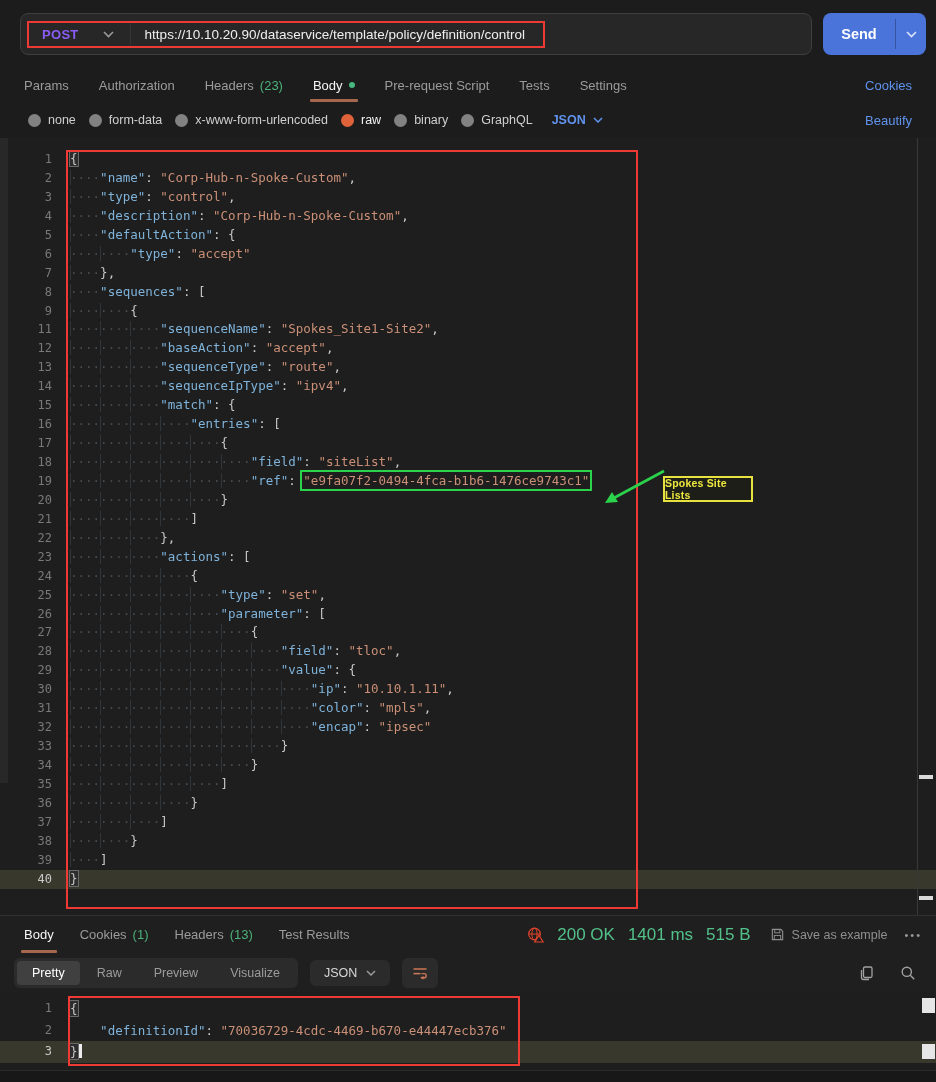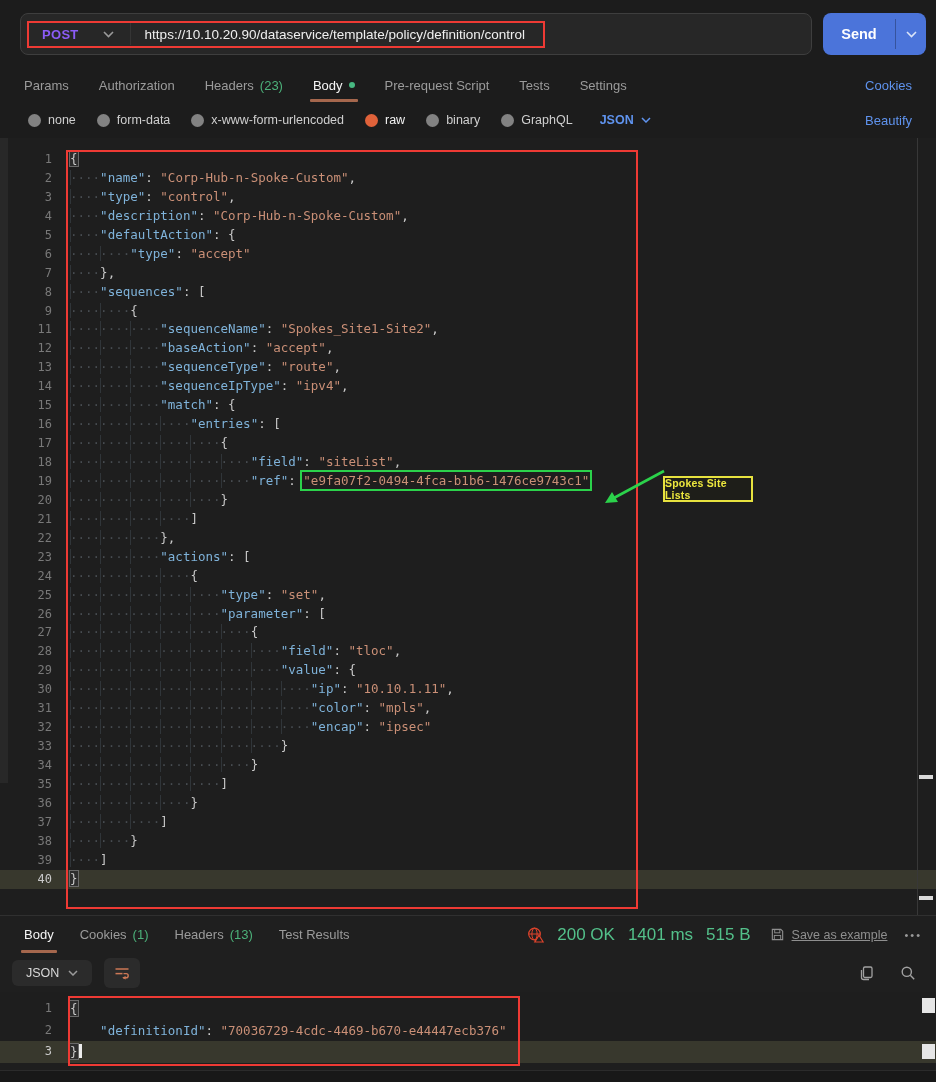--- a/index.html
+++ b/index.html
@@ -30,21 +30,21 @@
   
   .reqtabs { position:absolute; left:0; top:68px; width:936px; height:34px; background:#1c1c1c; display:flex; align-items:center; padding-left:24px; gap:30px; }
   .rtab { position:relative; height:100%; display:flex; align-items:center; gap:6px; font-size:13px; color:#9b9b9b; cursor:pointer; }
   .rtab .cnt { color:#4cb17a; }
   .rtab.active { color:#f5f5f5; }
   .rtab .dot { width:6px; height:6px; border-radius:50%; background:#47b881; }
   .rtab.active .under { position:absolute; left:-3px; right:-3px; bottom:0; height:3px; background:#a5674d; border-radius:1px; }
   .cookies-link { position:absolute; right:24px; top:0; height:34px; display:flex; align-items:center; color:#5f93ee; font-size:13px; cursor:pointer; }
 
   
-  .modesrow { position:absolute; left:0; top:102px; width:936px; height:36px; background:#1c1c1c; display:flex; align-items:center; padding-left:28px; gap:21px; }
+  .modesrow { position:absolute; left:0; top:102px; width:936px; height:36px; background:#1c1c1c; display:flex; align-items:center; padding-left:28px; gap:13px; }
   .mode { display:flex; align-items:center; gap:7px; font-size:12.5px; color:#cfcfcf; cursor:pointer; }
   .radio { width:13px; height:13px; border-radius:50%; background:#828282; }
   .mode.sel .radio { background:#e0623a; }
   .mode.sel { color:#f2f2f2; }
   .fmt-select { display:flex; align-items:center; gap:7px; margin-left:6px; color:#5f93ee; font-size:12.5px; font-weight:bold; cursor:pointer; }
   .beautify { margin-left:auto; margin-right:24px; color:#5f93ee; font-size:13px; cursor:pointer; }
 
   
   .editor { position:absolute; left:0; width:936px; background:#1e1e1e; font-family:"DejaVu Sans Mono", monospace; }
   .editor.req { top:138px; height:777px; padding-top:12px; }
@@ -76,21 +76,21 @@
     border:2px solid #e7e23f; color:#eee83e; background:rgba(30,30,10,.25);
     font-size:10.5px; font-weight:bold; display:flex; align-items:center; justify-content:center;
     letter-spacing:.2px;
   }
 
   
   .resptabs { position:absolute; left:0; top:915px; width:936px; height:38px; background:#1f1f1f; border-top:1px solid #303030; display:flex; align-items:center; padding-left:24px; gap:26px; }
   .resptabs .rtab { font-size:13px; }
   .status-group { position:absolute; right:14px; top:0; height:100%; display:flex; align-items:center; gap:13px; }
   .stat { color:#53c08a; font-size:17px; }
-  .save-group { display:flex; align-items:center; gap:7px; color:#8f8f8f; font-size:12.5px; margin-left:6px; cursor:pointer;text-decoration:underline; }
+  .save-group { display:flex; align-items:center; gap:7px; color:#8f8f8f; font-size:12.5px; margin-left:6px; cursor:pointer; }
   .more-dots { color:#9a9a9a; font-size:11px; letter-spacing:2px; margin-left:4px; cursor:pointer; }
 
   .viewsrow { position:absolute; left:0; top:953px; width:936px; height:39px; background:#1f1f1f; display:flex; align-items:center; }
   .segment { margin-left:14px; background:#2b2b2b; border-radius:6px; padding:3px; display:flex; gap:2px; }
   .seg-item { padding:5px 15px; border-radius:4px; font-size:12.5px; color:#9b9b9b; cursor:pointer; }
   .seg-item.sel { background:#404040; color:#fff; }
   .json-pill { margin-left:12px; background:#2b2b2b; border-radius:6px; padding:6px 14px; display:flex; align-items:center; gap:9px; color:#d8d8d8; font-size:12.5px; cursor:pointer; }
   .wrap-btn { margin-left:12px; width:36px; height:30px; background:#2b2b2b; border-radius:6px; display:flex; align-items:center; justify-content:center; cursor:pointer; }
   .right-icons { position:absolute; right:20px; top:0; height:100%; display:flex; align-items:center; gap:26px; }
   .icon-btn { display:flex; align-items:center; cursor:pointer; }
@@ -392,20 +392,26 @@
           <rect x="5" y="2.8" width="5.5" height="3.4" stroke="#8e8e8e" stroke-width="1" fill="none"></rect>
           <rect x="4.6" y="9" width="6.8" height="4.3" stroke="#8e8e8e" stroke-width="1" fill="none"></rect>
         </svg>
         <span>Save as example</span>
       </span>
       <span class="more-dots">•••</span>
     </div>
   </div>
 
   <div class="viewsrow">
+    <div class="segment" id="views">
+        <div class="seg-item sel">Pretty</div>
+        <div class="seg-item">Raw</div>
+        <div class="seg-item">Preview</div>
+        <div class="seg-item">Visualize</div>
+      </div>
     <div class="json-pill">
       <span>JSON</span>
       <svg width="10" height="6" viewBox="0 0 10 6">
           <path d="M1 1 L5 5 L9 1" stroke="#9a9a9a" stroke-width="1.5" fill="none"></path>
         </svg>
     </div>
     <div class="wrap-btn">
       <svg width="16" height="16" viewBox="0 0 16 16">
         <line x1="1.5" y1="4" x2="14.5" y2="4" stroke="#cd7856" stroke-width="1.5"></line>
         <line x1="1.5" y1="8.6" x2="8.5" y2="8.6" stroke="#cd7856" stroke-width="1.5"></line>

